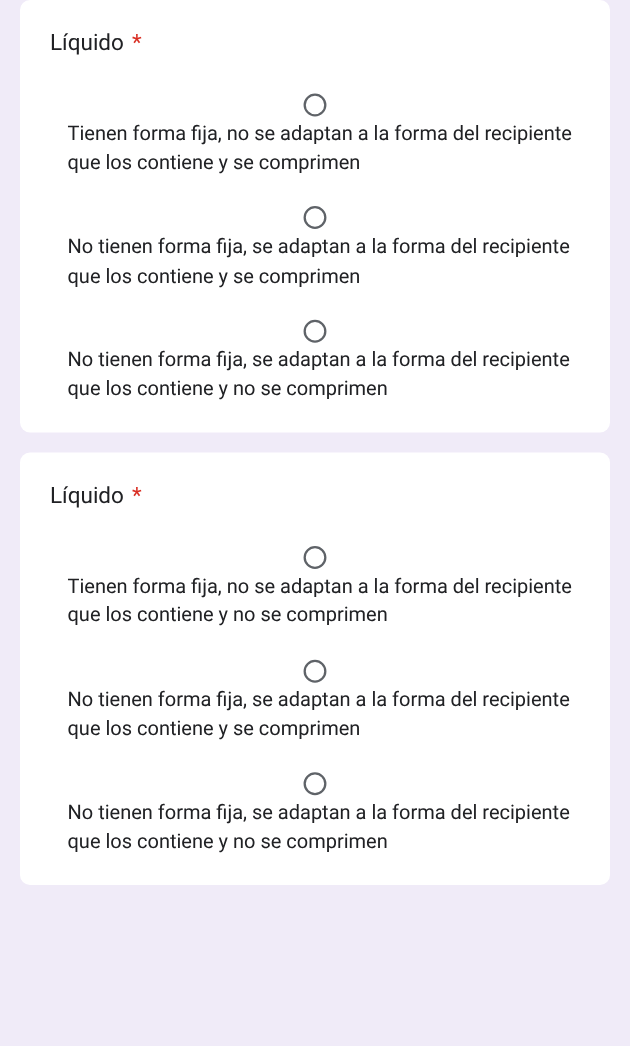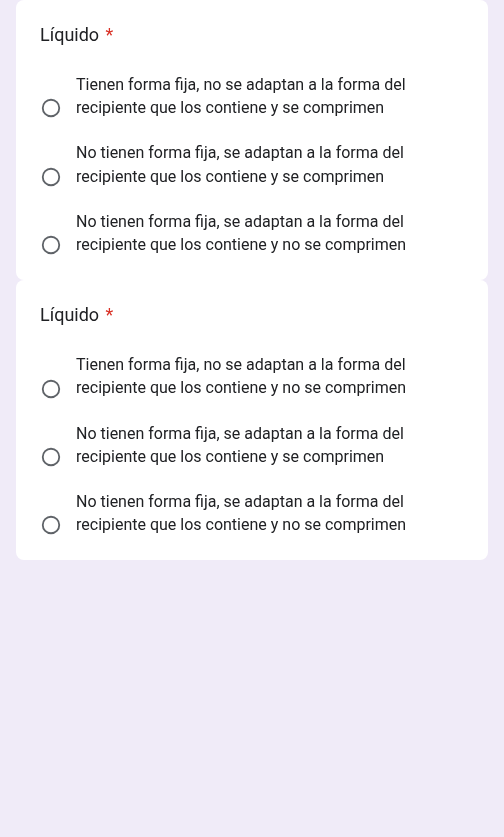--- a/index.html
+++ b/index.html
@@ -10,35 +10,37 @@
     background: #f0ebf8;
     width: 504px;
   }
   .page {
     padding: 0 16px 16px 16px;
   }
   .card {
     background: #fff;
     border-radius: 8px;
     padding: 24px 24px 24px 24px;
+    margin-bottom: 16px;
   }
   .q-title {
     font-size: 18px;
     color: #202124;
     margin-bottom: 28px;
   }
   .req {
     color: #d93025;
     padding-left: 2px;
   }
   .option {
     display: flex;
-    align-items: flex-end;
+    align-items: center;
     margin-bottom: 22px;
     cursor: pointer;
+    flex-direction: column;
   }
   .option:last-child { margin-bottom: 0; }
   .radio {
     flex: 0 0 auto;
     display: inline-flex;
     align-items: center;
     justify-content: center;
   }
   .radio svg { display: block; }
   .opt-label {

